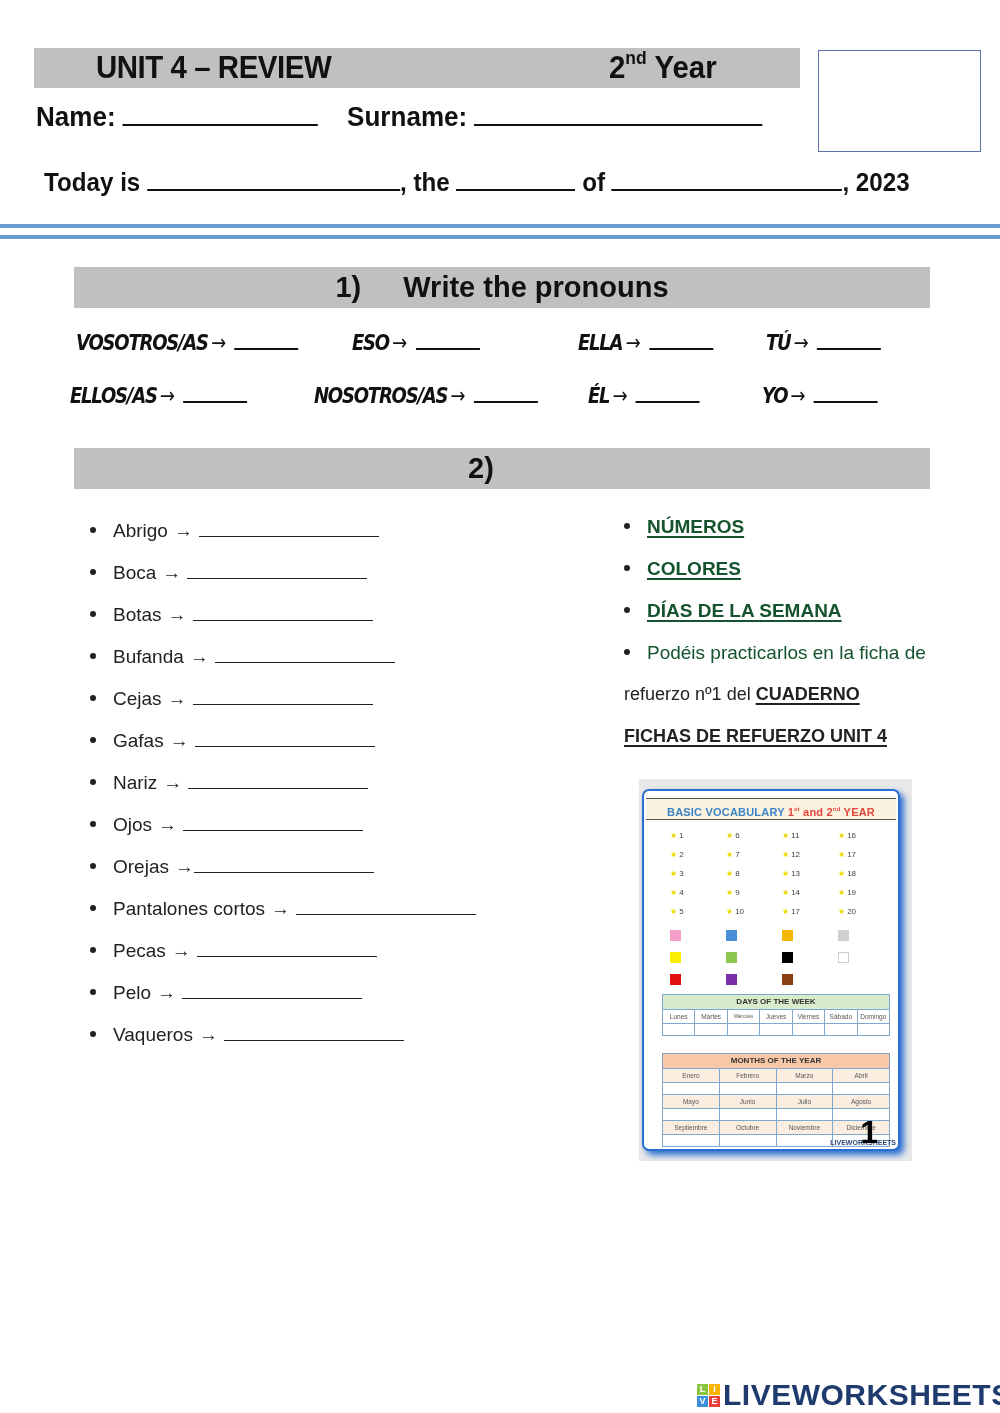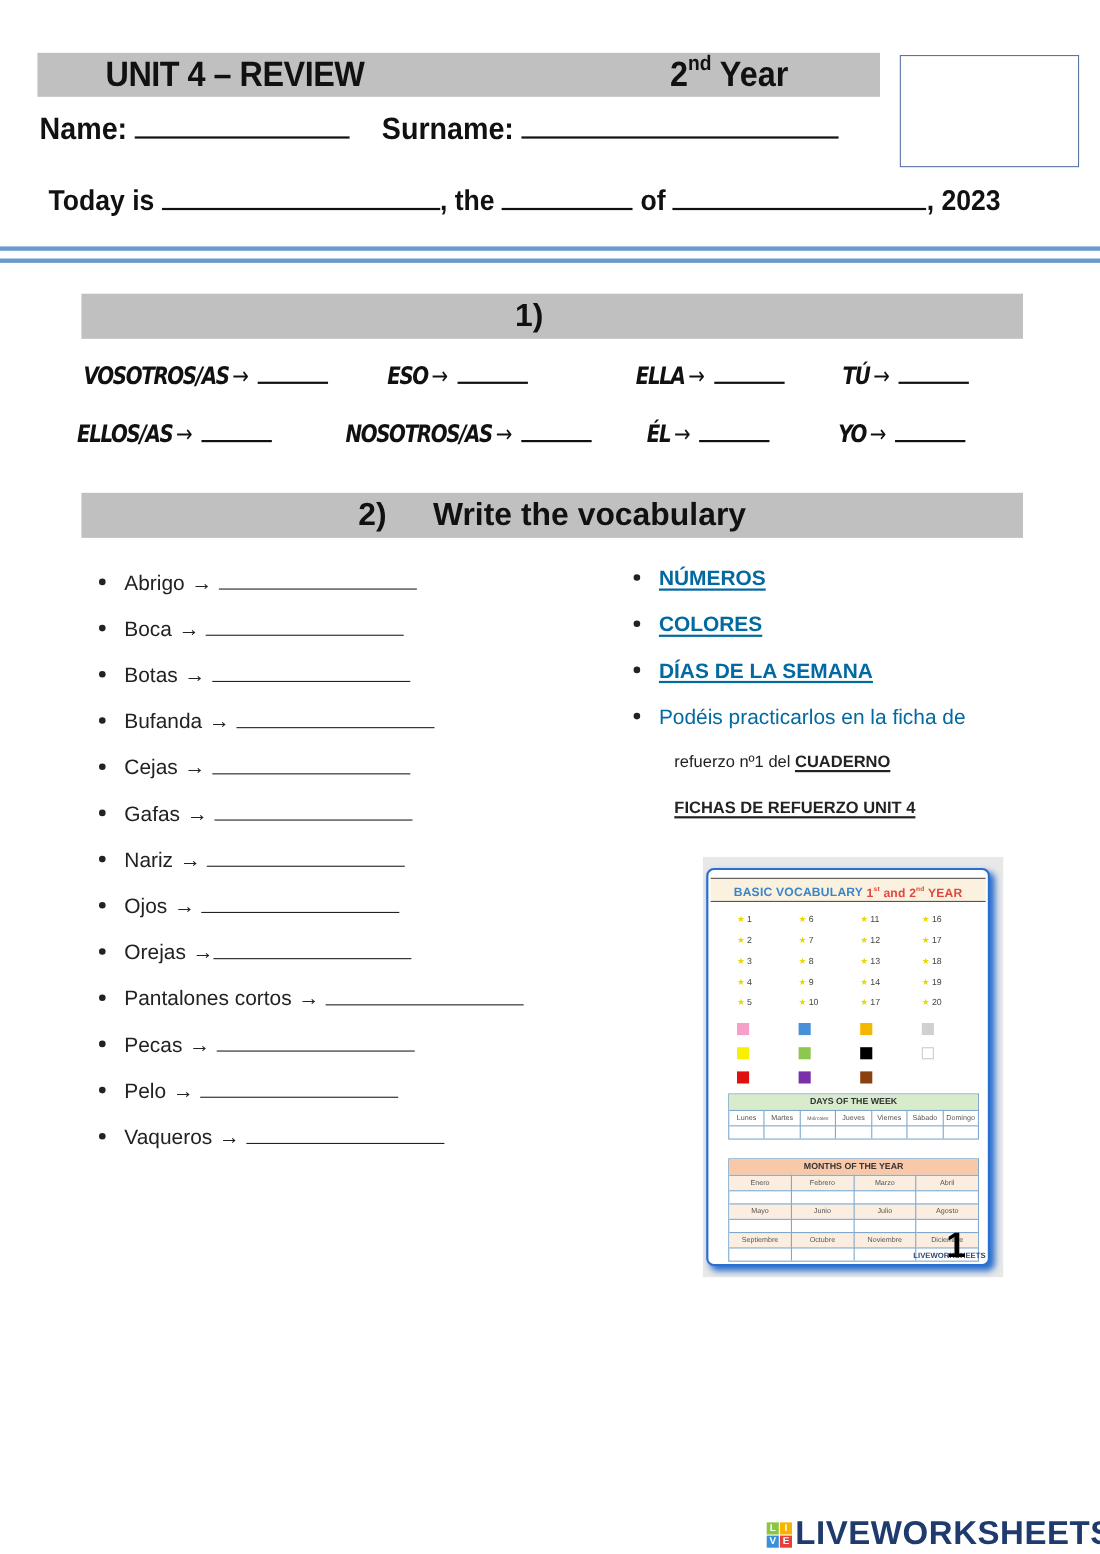--- a/index.html
+++ b/index.html
@@ -53,25 +53,25 @@
   .pron .pblank { display: inline-block; width: 78px; border-bottom: 2.5px solid #111; margin-left: 6px; height: 18px; }
 
   .vocab-item {
     position: absolute; left: 90px; font-size: 19px; white-space: nowrap; color: #222;
   }
   .vocab-item .bullet { display: inline-block; width: 6px; height: 6px; border-radius: 50%; background: #222;
     margin-right: 17px; vertical-align: middle; position: relative; top: -2px; }
   .vocab-item .arrow { margin: 0 6px; }
   .vocab-item .vblank { display: inline-block; width: 180px; border-bottom: 1.5px solid #222; height: 15px; }
 
-  .note-item { position: absolute; left: 576px; font-size: 19px; white-space: nowrap; color: #0369a1; }
+  .note-item { position: absolute; left: 624px; font-size: 19px; white-space: nowrap; color: #14532d; }
   .note-item .bullet { display: inline-block; width: 6px; height: 6px; border-radius: 50%; background: #222;
     margin-right: 17px; vertical-align: middle; position: relative; top: -2px; }
   .note-item .u { font-weight: bold; text-decoration: underline; text-decoration-thickness: 2px; text-underline-offset: 3px; }
-  .note-cont { position: absolute; font-size: 15px; white-space: nowrap; color: #222; }
+  .note-cont { position: absolute; font-size: 18px; white-space: nowrap; color: #222; margin-left: 11px; }
   .note-cont .u { font-weight: bold; text-decoration: underline; text-decoration-thickness: 2px; text-underline-offset: 3px; }
 
   
   .card-wrap { position: absolute; left: 639px; top: 779px; width: 273px; height: 382px; background: #e8e8e8; }
   .card {
     position: absolute; left: 3px; top: 10px; width: 258px; height: 362px; background: #fff;
     border: 2px solid #2a6fd0; border-radius: 7px; box-shadow: 4px 4px 6px #2a6fd0;
   }
   .card-title {
     position: absolute; left: 2px; top: 7px; width: 250px; height: 22px; background: #fbf1df;
@@ -109,35 +109,35 @@
 
 <div class="form-line l1"><span>Name:</span> <span class="blank" style="width:210px"></span>    <span>Surname:</span> <span class="blank" style="width:310px"></span></div>
 
 <div class="form-line l2"><span>Today is</span> <span class="blank" style="width:272px"></span><span>, the</span> <span class="blank" style="width:128px"></span> <span>of</span> <span class="blank" style="width:248px"></span><span>, 2023</span></div>
 
 <div class="divider d1"></div>
 <div class="divider d2"></div>
 
 <div class="section-bar s1">
   <span class="num">1)</span>
+  <span>Write the pronouns</span>
 </div>
 
 <div class="pron" style="left:76px; top:330px;"><span>VOSOTROS/AS</span><span class="arrow">→</span><span class="pblank"></span></div>
 <div class="pron" style="left:352px; top:330px;"><span>ESO</span><span class="arrow">→</span><span class="pblank"></span></div>
 <div class="pron" style="left:578px; top:330px;"><span>ELLA</span><span class="arrow">→</span><span class="pblank"></span></div>
 <div class="pron" style="left:766px; top:330px;"><span>TÚ</span><span class="arrow">→</span><span class="pblank"></span></div>
 
 <div class="pron" style="left:70px; top:383px;"><span>ELLOS/AS</span><span class="arrow">→</span><span class="pblank"></span></div>
 <div class="pron" style="left:314px; top:383px;"><span>NOSOTROS/AS</span><span class="arrow">→</span><span class="pblank"></span></div>
 <div class="pron" style="left:588px; top:383px;"><span>ÉL</span><span class="arrow">→</span><span class="pblank"></span></div>
 <div class="pron" style="left:762px; top:383px;"><span>YO</span><span class="arrow">→</span><span class="pblank"></span></div>
 
 <div class="section-bar s2">
   <span class="num">2)</span>
-  <span>Write the vocabulary</span>
 </div>
 
 <div class="vocab-item" style="top:520px;"><span class="bullet"></span><span>Abrigo</span><span class="arrow">→</span><span class="vblank"></span></div>
 <div class="vocab-item" style="top:562px;"><span class="bullet"></span><span>Boca</span><span class="arrow">→</span><span class="vblank"></span></div>
 <div class="vocab-item" style="top:604px;"><span class="bullet"></span><span>Botas</span><span class="arrow">→</span><span class="vblank"></span></div>
 <div class="vocab-item" style="top:646px;"><span class="bullet"></span><span>Bufanda</span><span class="arrow">→</span><span class="vblank"></span></div>
 <div class="vocab-item" style="top:688px;"><span class="bullet"></span><span>Cejas</span><span class="arrow">→</span><span class="vblank"></span></div>
 <div class="vocab-item" style="top:730px;"><span class="bullet"></span><span>Gafas</span><span class="arrow">→</span><span class="vblank"></span></div>
 <div class="vocab-item" style="top:772px;"><span class="bullet"></span><span>Nariz</span><span class="arrow">→</span><span class="vblank"></span></div>
 <div class="vocab-item" style="top:814px;"><span class="bullet"></span><span>Ojos</span><span class="arrow">→</span><span class="vblank"></span></div>

